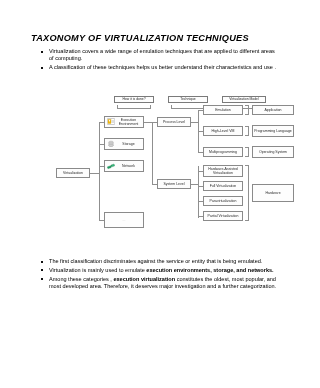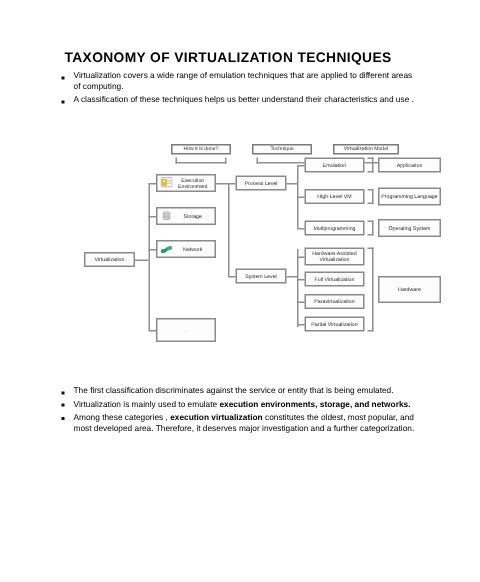--- a/index.html
+++ b/index.html
@@ -5,22 +5,22 @@
   html,body{margin:0;padding:0;}
   body{
     width:300px;height:388px;background:#ffffff;overflow:hidden;
     font-family:"Liberation Sans", sans-serif;color:#000;
     -webkit-font-smoothing:none;
   }
   .slide{position:relative;width:300px;height:388px;box-sizing:border-box;}
 
   
   .title{
-    position:absolute;left:43px;top:33px;width:245px;
-    font-size:9.2px;font-weight:bold;letter-spacing:.25px;line-height:11px;
+    position:absolute;left:31px;top:33px;width:245px;
+    font-size:9.2px;font-weight:bold;letter-spacing:.25px;line-height:11px;font-style:italic;
   }
   .bullets{position:absolute;left:40px;width:240px;}
   .bullets.top{top:48px;}
   .bullets.bottom{top:258px;}
   .bullet{
     position:relative;padding-left:9px;margin-bottom:1.5px;
     font-size:5.55px;line-height:7.3px;text-align:left;
   }
   .bullet:before{
     content:"";position:absolute;left:1px;top:2.6px;

